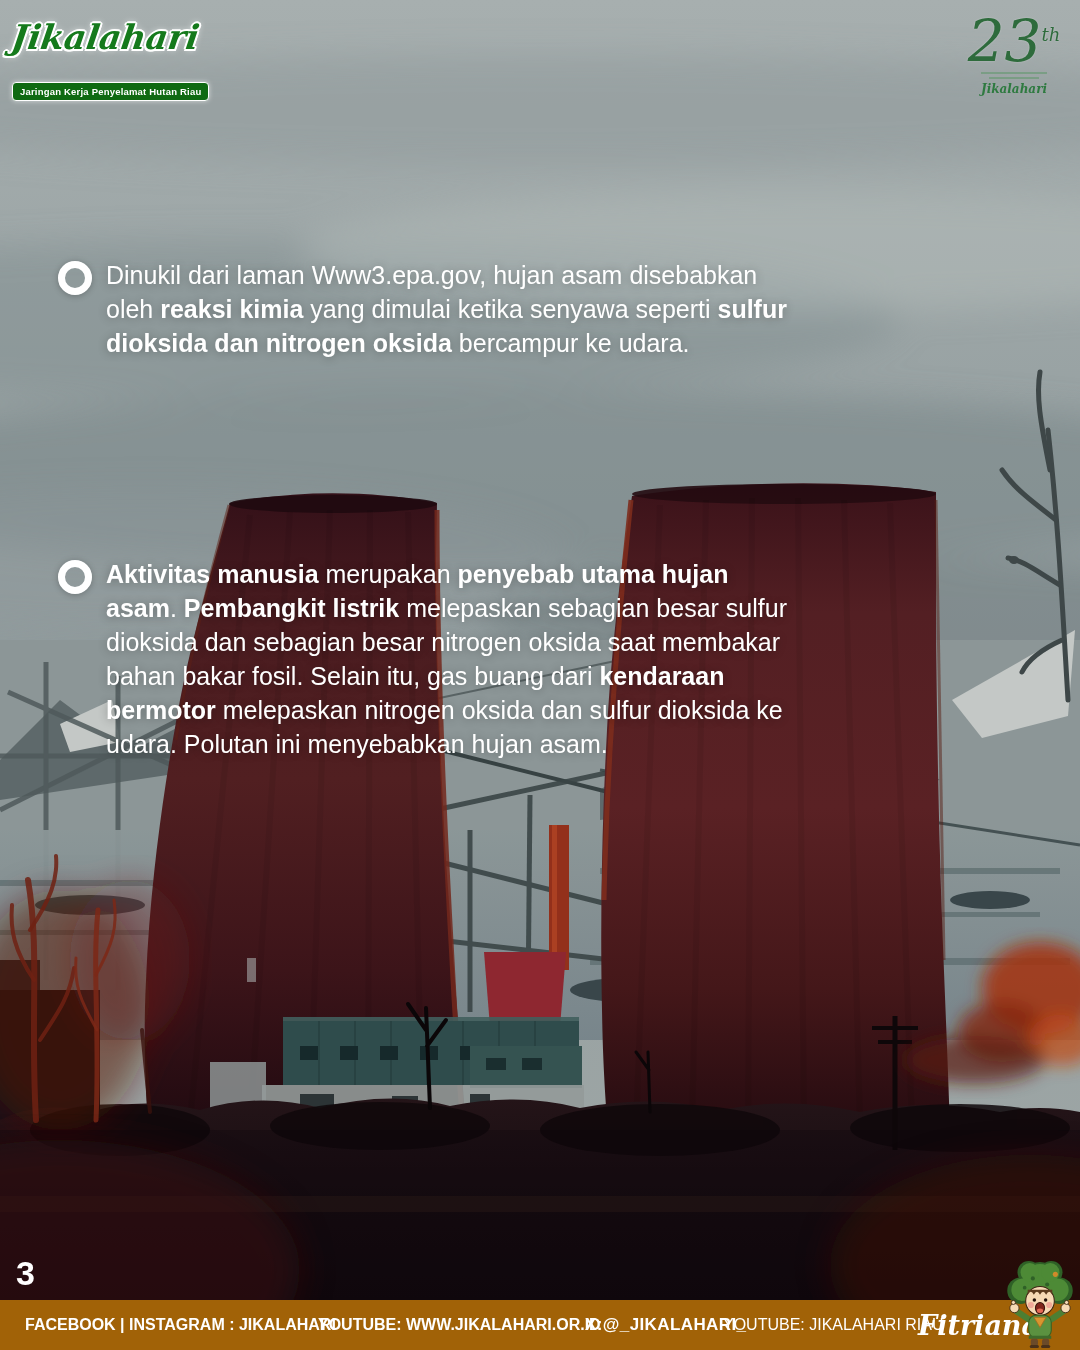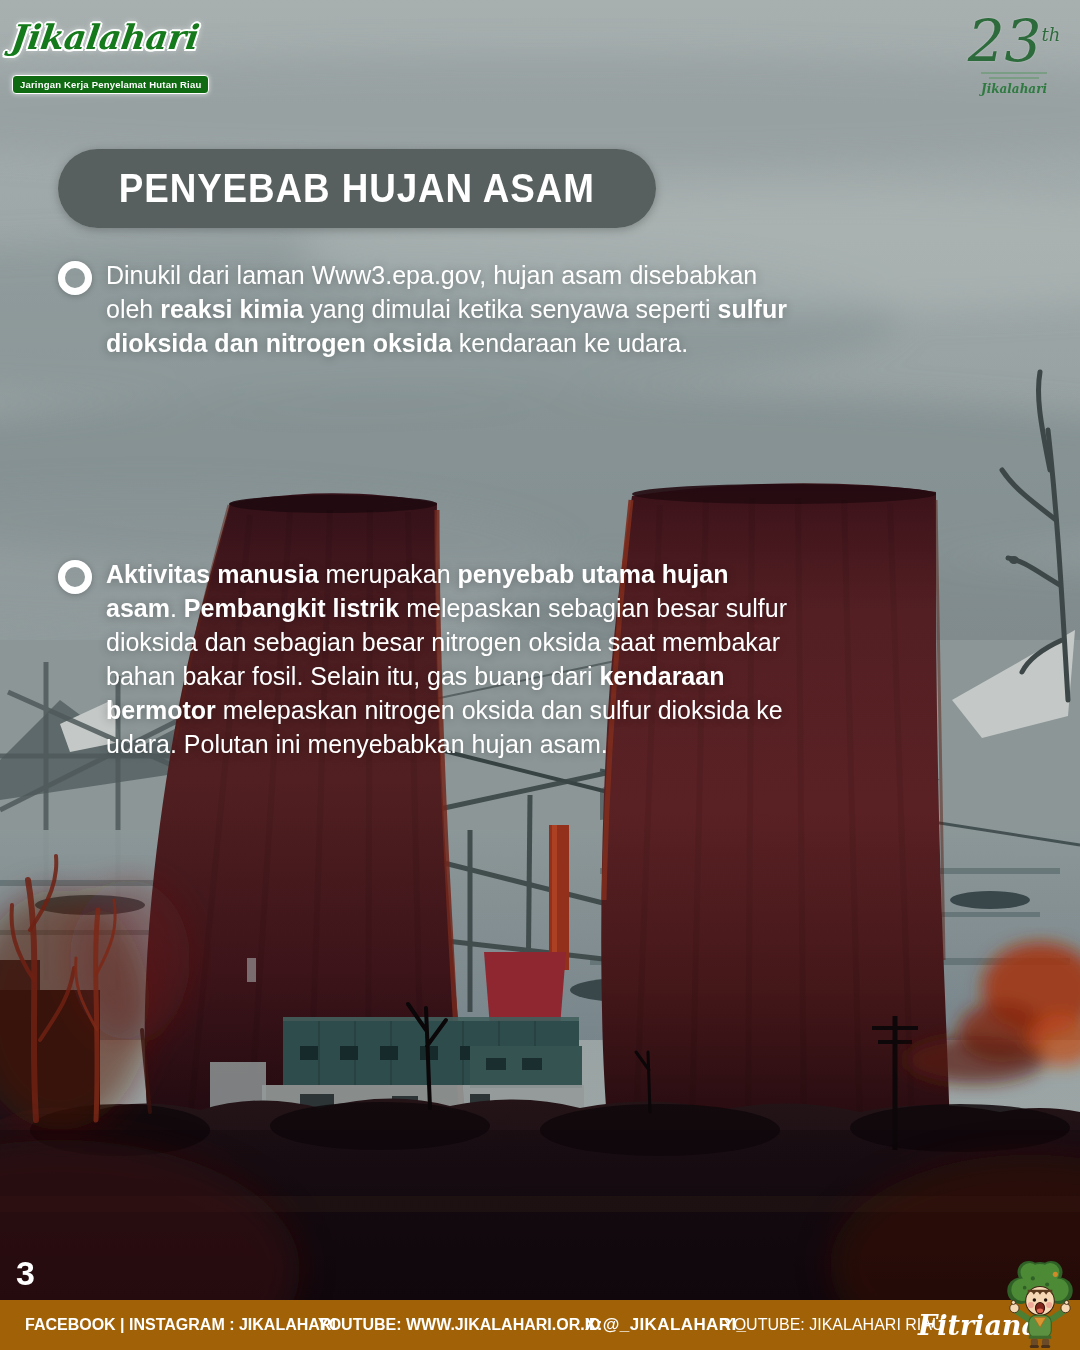--- a/index.html
+++ b/index.html
@@ -12,21 +12,21 @@
   
   .logo{position:absolute;left:12px;top:20px;z-index:6;}
   .logo-script{
     font-family:"DejaVu Serif",serif;font-style:italic;font-weight:bold;
     font-size:34px;line-height:1;color:#157a1c;transform:skewX(-8deg);
     text-shadow:2px 0 0 #fff,-2px 0 0 #fff,0 2px 0 #fff,0 -2px 0 #fff,
       1.5px 1.5px 0 #fff,-1.5px -1.5px 0 #fff,1.5px -1.5px 0 #fff,-1.5px 1.5px 0 #fff,
       0 0 7px rgba(255,255,255,.95);
   }
   .logo-badge{
-    display:inline-block;margin-top:3px;background:#0f6a12;color:#fff;
+    display:inline-block;margin-top:10px;background:#0f6a12;color:#fff;
     font-weight:bold;font-size:9.5px;letter-spacing:.2px;padding:3px 7px;
     border:1.5px solid #fff;border-radius:4px;box-shadow:0 0 5px rgba(255,255,255,.6);
   }
   .anniv{position:absolute;right:16px;top:14px;width:100px;text-align:center;z-index:6;}
   .anniv-num{
     font-family:"DejaVu Serif",serif;font-style:italic;font-weight:normal;
     font-size:58px;line-height:.95;color:#2e6b3c;text-shadow:0 0 2px rgba(255,255,255,.35);
   }
   .anniv-num sup{font-size:18px;}
   .anniv-line{height:2px;background:#6f9b79;opacity:.75;margin:3px auto;}
@@ -305,27 +305,24 @@
     <span class="logo-badge">Jaringan Kerja Penyelamat Hutan Riau</span>
   </div>
 
   <div class="anniv">
     <div class="anniv-num"><span>23</span><sup>th</sup></div>
     <div class="anniv-line l1"></div>
     <div class="anniv-line l2"></div>
     <div class="anniv-script">Jikalahari</div>
   </div>
 
-  <div class="title-pill">
-    <span>PENYEBAB HUJAN ASAM</span>
-  </div>
 
   <div class="bullet-row r1">
     <div class="ring"></div>
-    <p class="bullet-text"><span>Dinukil dari laman Www3.epa.gov, hujan asam disebabkan oleh </span><span class="seg-b">reaksi kimia</span><span> yang dimulai ketika senyawa seperti </span><span class="seg-b">sulfur dioksida dan nitrogen oksida</span><span> kendaraan ke udara.</span></p>
+    <p class="bullet-text"><span>Dinukil dari laman Www3.epa.gov, hujan asam disebabkan oleh </span><span class="seg-b">reaksi kimia</span><span> yang dimulai ketika senyawa seperti </span><span class="seg-b">sulfur dioksida dan nitrogen oksida</span><span> bercampur ke udara.</span></p>
   </div>
   <div class="bullet-row r3">
     <div class="ring"></div>
     <p class="bullet-text"><span class="seg-b">Aktivitas manusia</span><span> merupakan </span><span class="seg-b">penyebab utama hujan asam</span><span>. </span><span class="seg-b">Pembangkit listrik</span><span> melepaskan sebagian besar sulfur dioksida dan sebagian besar nitrogen oksida saat membakar bahan bakar fosil. Selain itu, gas buang dari </span><span class="seg-b">kendaraan bermotor</span><span> melepaskan nitrogen oksida dan sulfur dioksida ke udara. Polutan ini menyebabkan hujan asam.</span></p>
   </div>
 
   <div class="page-number">3</div>
 
   <footer class="footer-bar">
     <span class="f-fb">FACEBOOK | INSTAGRAM : JIKALAHARI</span>

